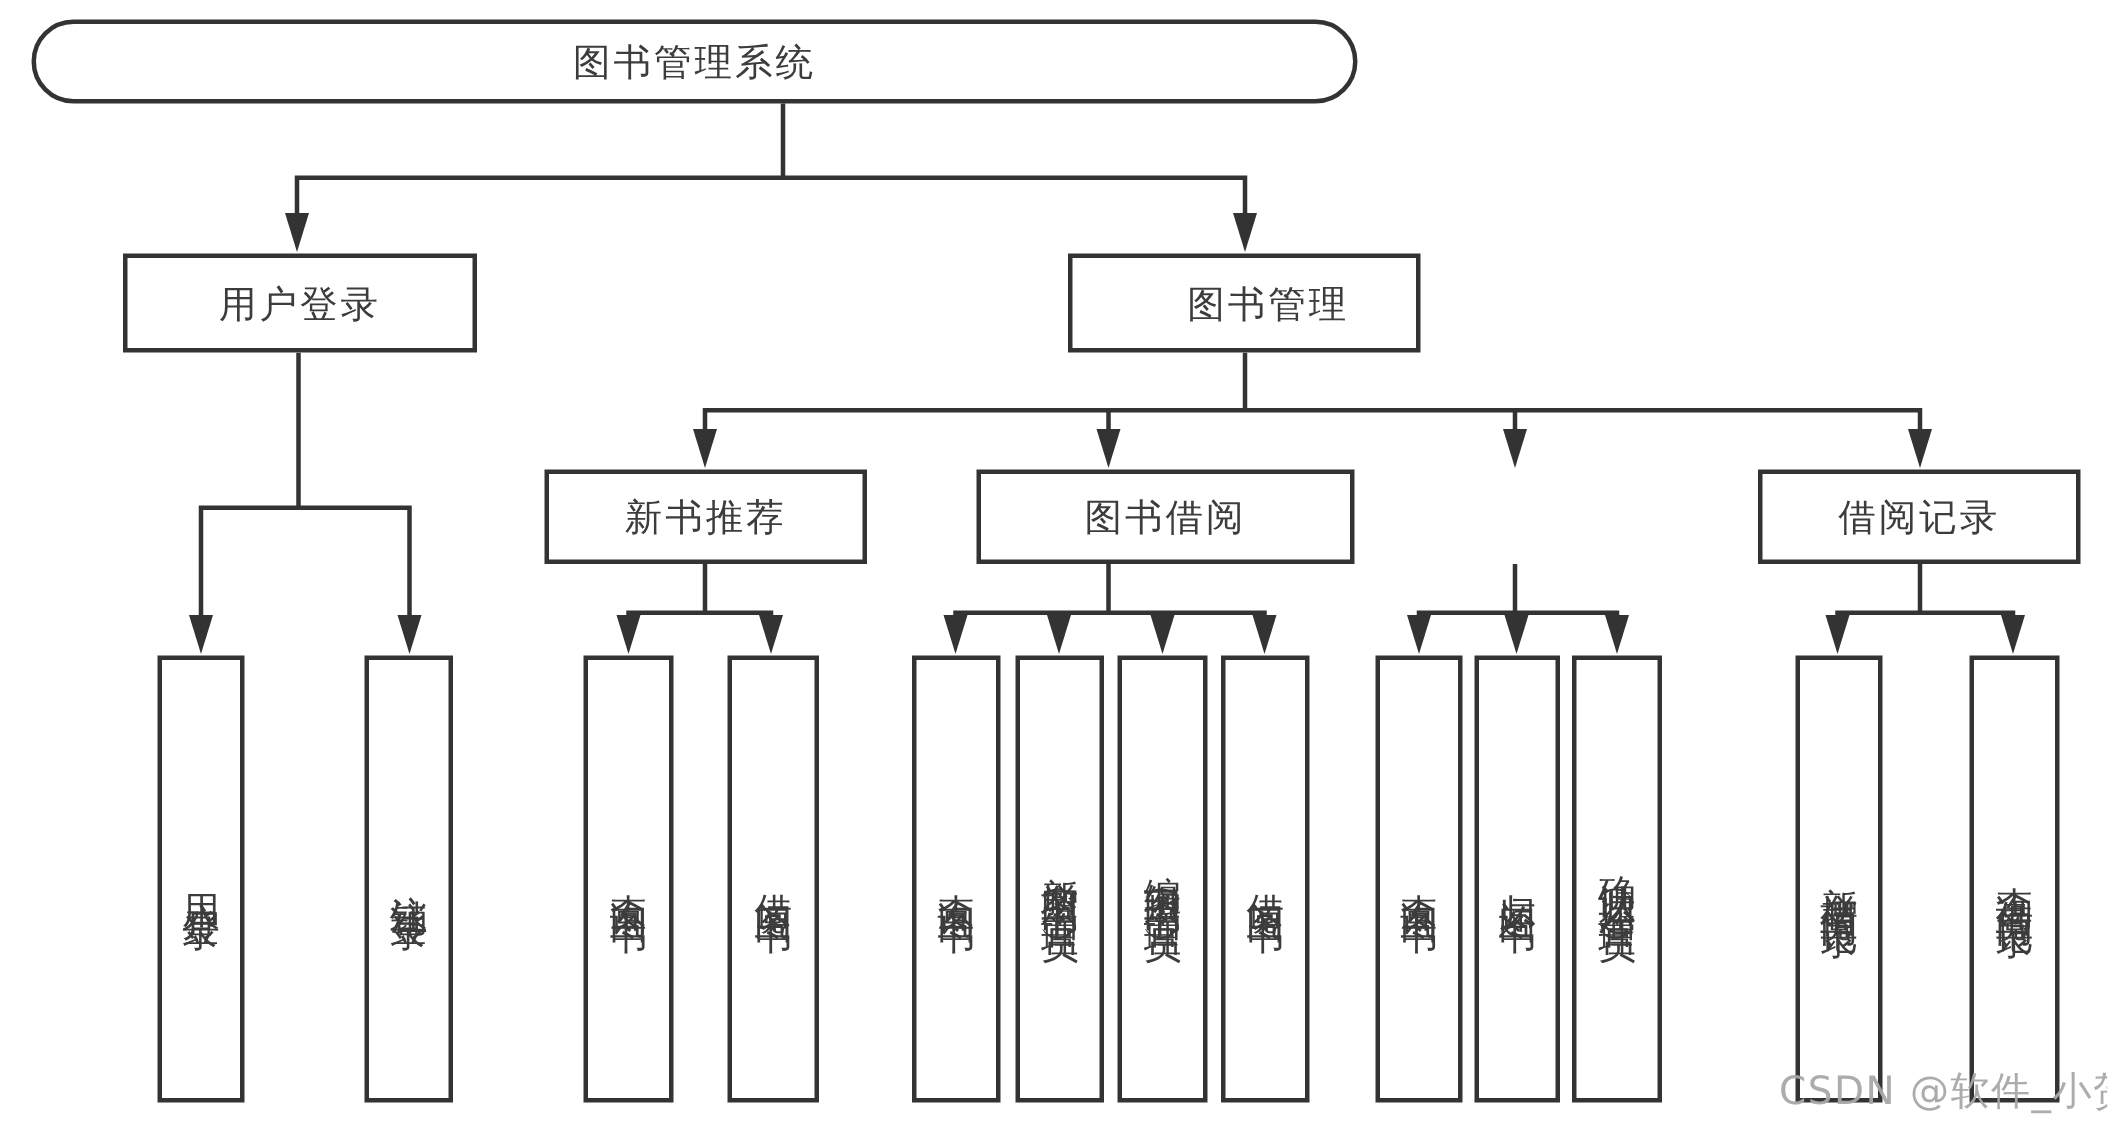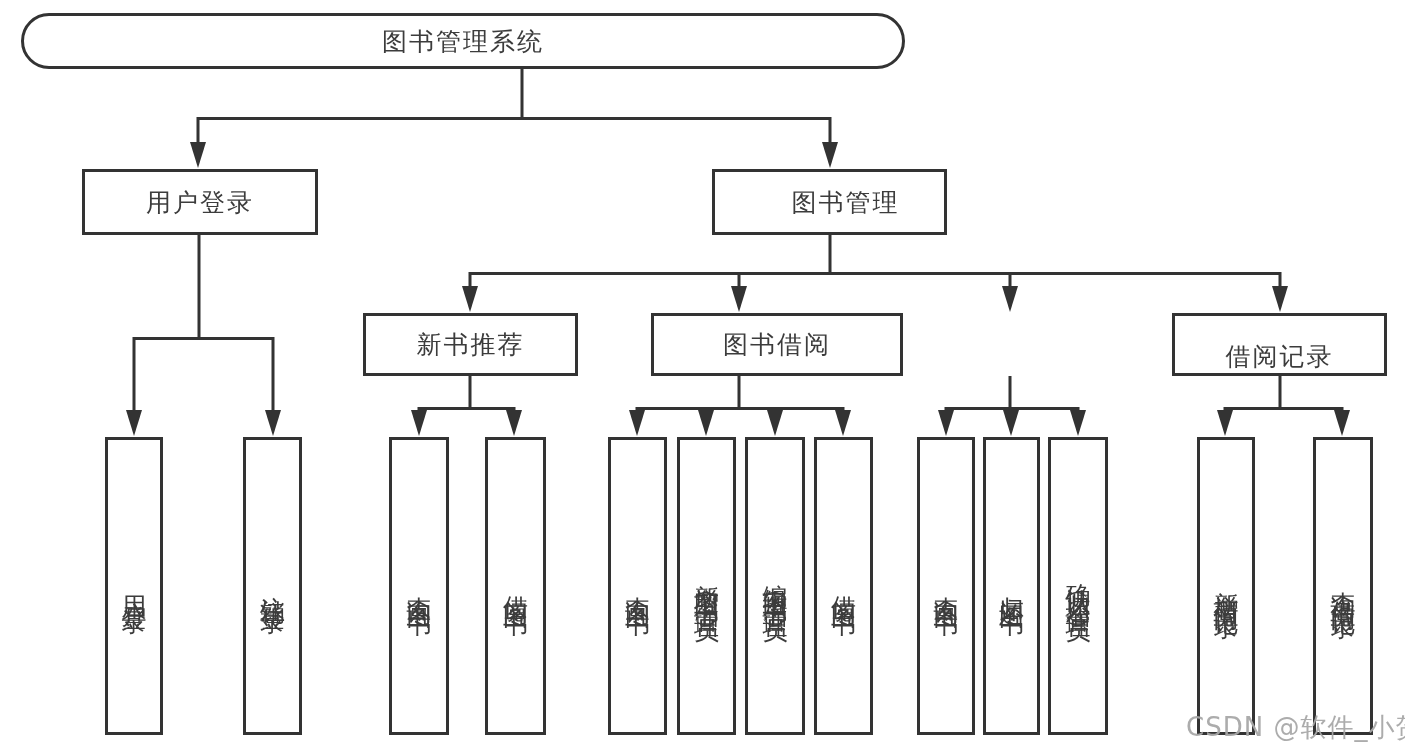--- a/index.html
+++ b/index.html
@@ -108,21 +108,21 @@
   <div class="box" style="left:712px; top:169px; width:235px; height:66px;padding-left:32px;">
     <span>图书管理</span>
   </div>
 
   <div class="box" style="left:363px; top:313px; width:215px; height:63px;">
     <span>新书推荐</span>
   </div>
   <div class="box" style="left:631px; top:313px; width:252px; height:63px;margin-left:20px;">
     <span>图书借阅</span>
   </div>
-  <div class="box" style="left:1172px; top:313px; width:215px; height:63px;align-items:flex-end;">
+  <div class="box" style="left:1172px; top:313px; width:215px; height:63px;">
     <span>借阅记录</span>
   </div>
 
   <div class="box vbox" style="left:105px; top:437px; width:58px; height:298px;">
     <span>用户登录</span>
   </div>
   <div class="box vbox" style="left:243px; top:437px; width:59px; height:298px;">
     <span>注销登录</span>
   </div>
 

